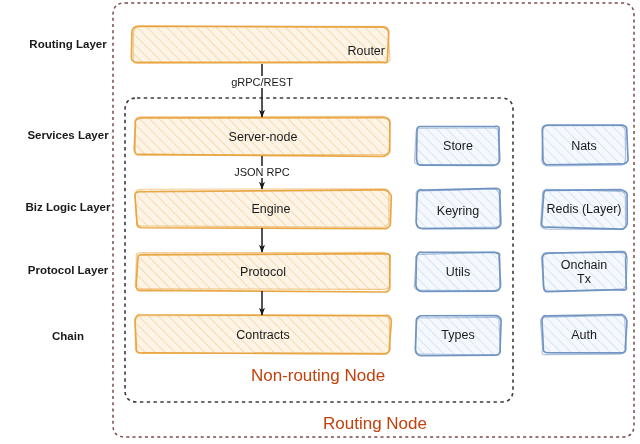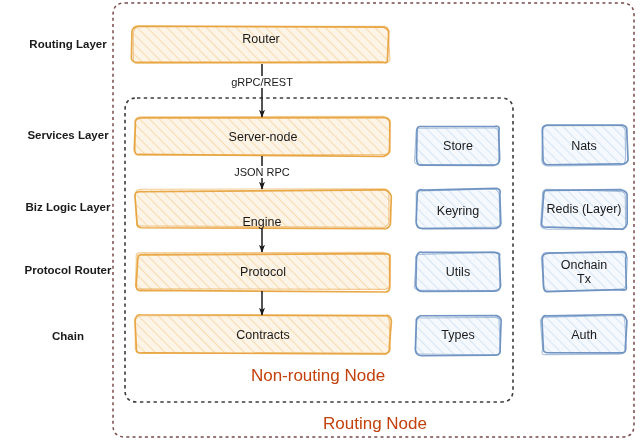--- a/index.html
+++ b/index.html
@@ -121,35 +121,35 @@
     <g id="g-arrows">
         <line x1="262" y1="64" x2="262" y2="117" stroke="#1a1a1a" stroke-width="1.5" marker-end="url(#arrowhead)"></line>
         <line x1="262" y1="156" x2="262" y2="189" stroke="#1a1a1a" stroke-width="1.5" marker-end="url(#arrowhead)"></line>
         <line x1="262" y1="228" x2="262" y2="252" stroke="#1a1a1a" stroke-width="1.5" marker-end="url(#arrowhead)"></line>
         <line x1="262" y1="291" x2="262" y2="315" stroke="#1a1a1a" stroke-width="1.5" marker-end="url(#arrowhead)"></line>
       </g>
   </svg>
   <div id="overlay">
       <div class="node-caption" style="left: 375px; top: 424px;">Routing Node</div>
       <div class="node-caption" style="left: 318px; top: 376px;">Non-routing Node</div>
-      <div class="box-label" style="left: 261px; top: 39px; width: 248px;">Router</div>
+      <div class="box-label" style="left: 261px; top: 51px; width: 248px; text-align: right;">Router</div>
       <div class="box-label" style="left: 263px; top: 136.5px; width: 246px;">Server-node</div>
-      <div class="box-label" style="left: 262px; top: 208.5px; width: 246px; margin-top: 13px;">Engine</div>
+      <div class="box-label" style="left: 271px; top: 208.5px; width: 246px;">Engine</div>
       <div class="box-label" style="left: 263px; top: 271.5px; width: 246px;">Protocol</div>
       <div class="box-label" style="left: 263px; top: 334.5px; width: 246px;">Contracts</div>
       <div class="box-label" style="left: 458px; top: 146px; width: 76px;">Store</div>
       <div class="box-label" style="left: 458px; top: 211px; width: 76px;">Keyring</div>
       <div class="box-label" style="left: 458px; top: 272px; width: 76px;">Utils</div>
       <div class="box-label" style="left: 458px; top: 335px; width: 76px;">Types</div>
       <div class="box-label" style="left: 584px; top: 146px; width: 76px;">Nats</div>
       <div class="box-label" style="left: 584px; top: 209px; width: 76px;">Redis (Layer)</div>
       <div class="box-label" style="left: 584px; top: 272px; width: 76px;">Onchain
 Tx</div>
       <div class="box-label" style="left: 584px; top: 335px; width: 76px;">Auth</div>
       <div class="edge-label" style="left: 262px; top: 82px;">gRPC/REST</div>
       <div class="edge-label" style="left: 262px; top: 172px;">JSON RPC</div>
       <div class="layer-label" style="left: 55px; top: 44px;">Routing Layer</div>
       <div class="layer-label" style="left: 55px; top: 135px;">Services Layer</div>
       <div class="layer-label" style="left: 55px; top: 207px;">Biz Logic Layer</div>
-      <div class="layer-label" style="left: 55px; top: 270px;">Protocol Router</div>
+      <div class="layer-label" style="left: 55px; top: 270px;">Protocol Layer</div>
       <div class="layer-label" style="left: 55px; top: 336px;">Chain</div>
     </div>
 </div>
 
 </body></html>

